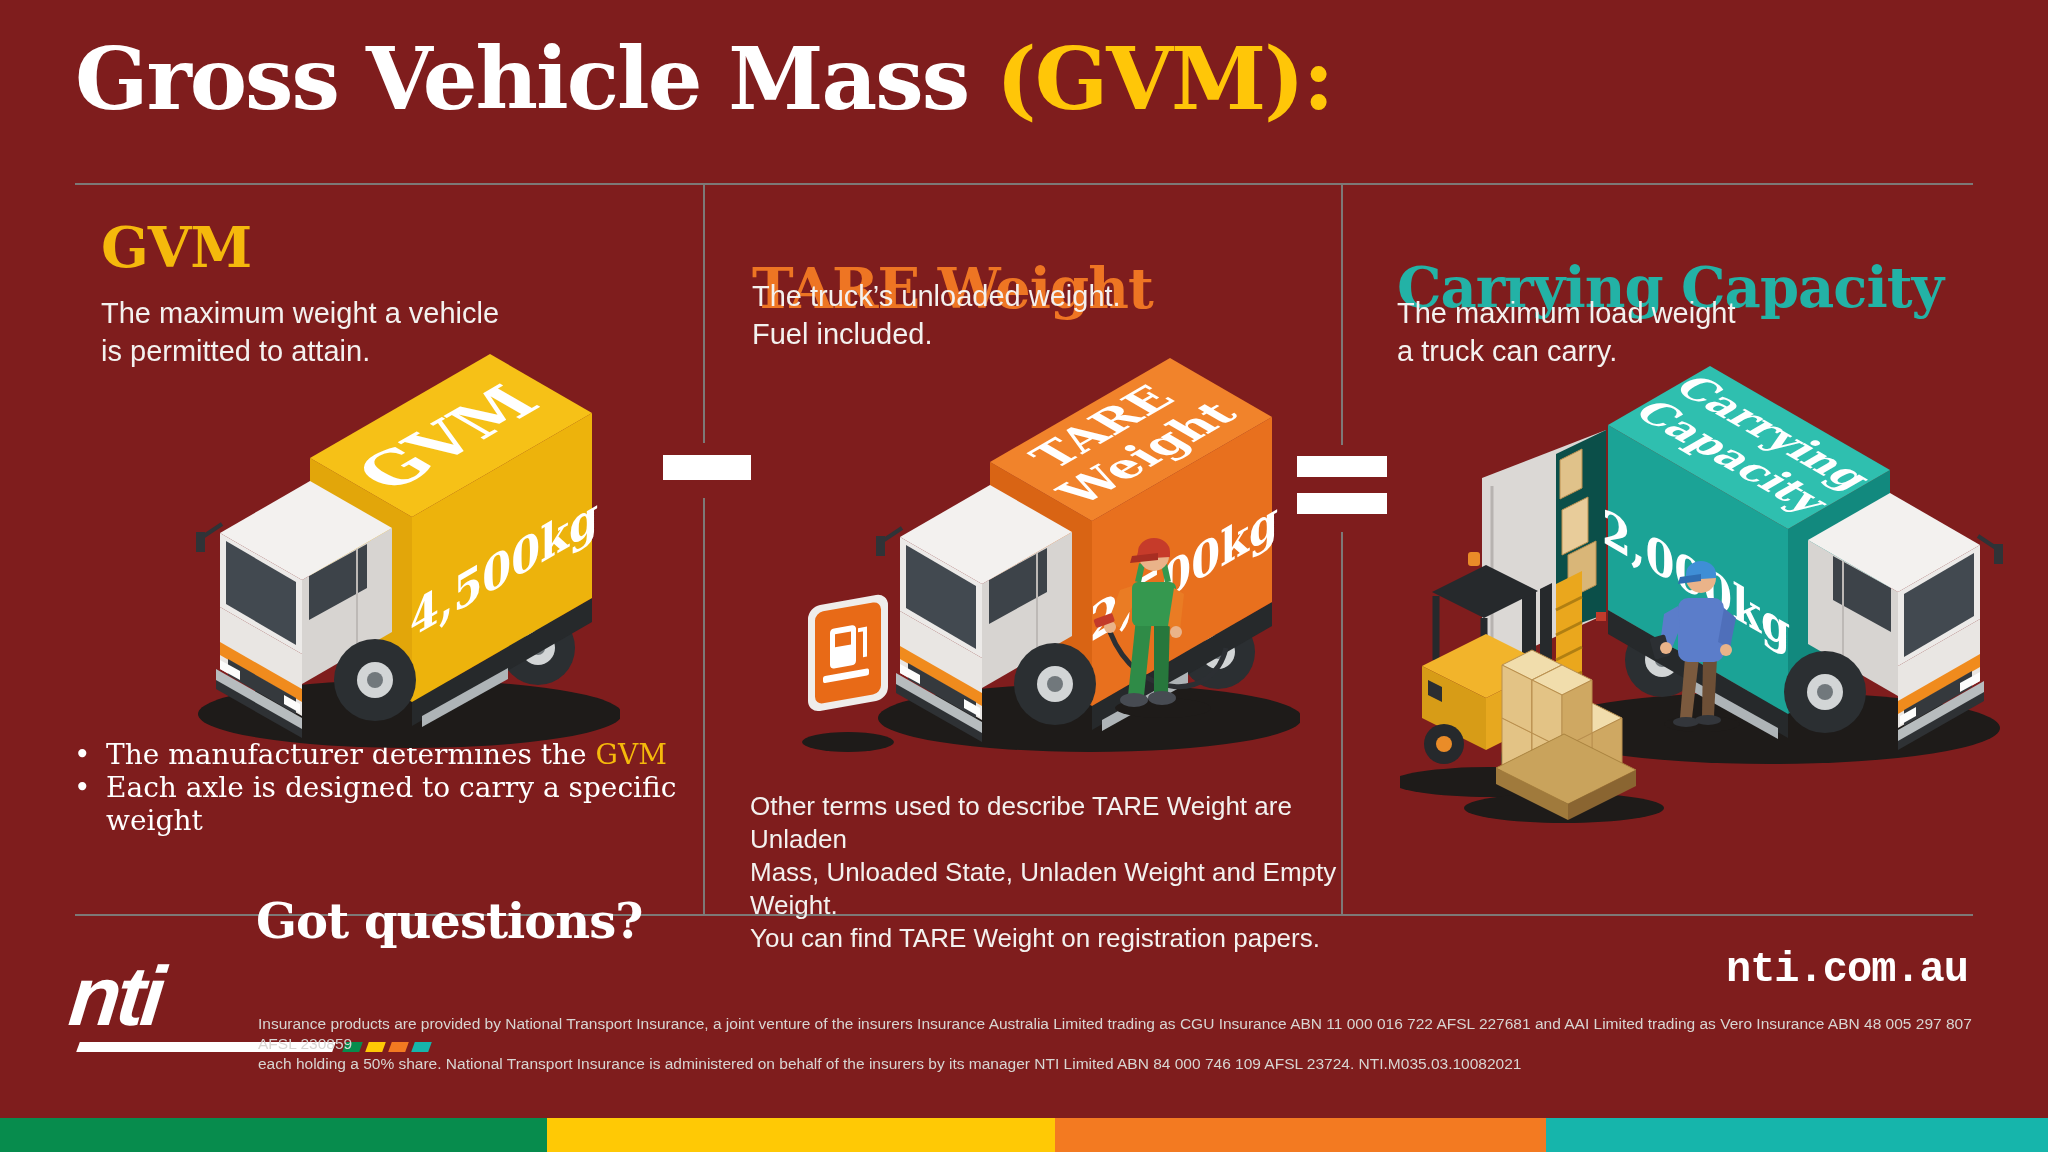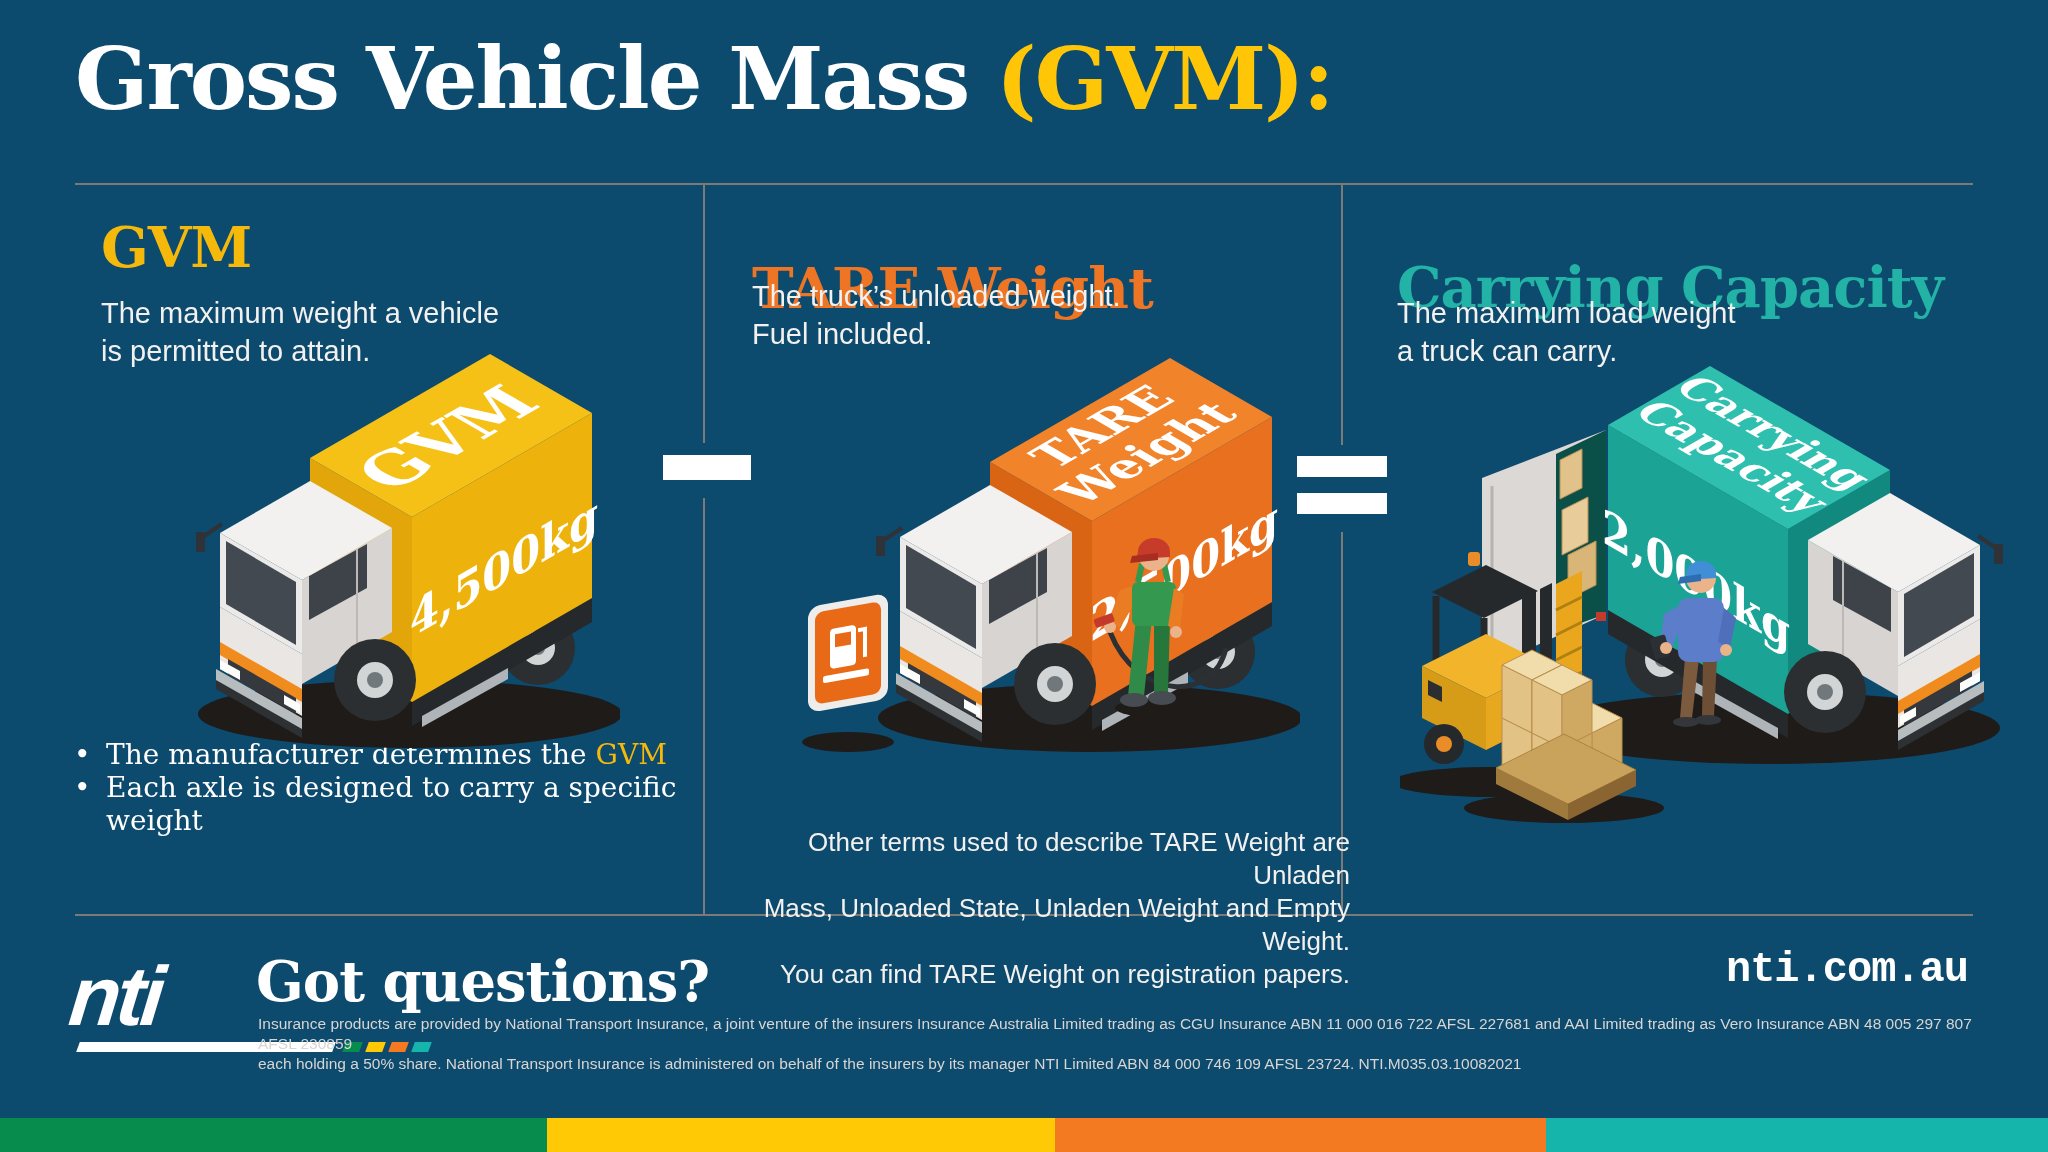--- a/index.html
+++ b/index.html
@@ -1,16 +1,16 @@
 <!DOCTYPE html>
 <html><head>
 <meta charset="utf-8">
 <style>
   html,body{margin:0;padding:0;background:#272322;}
-  .stage{position:relative;width:2048px;height:1152px;background:#0c4a6e;overflow:hidden;
+  .stage{position:relative;width:2048px;height:1152px;background:#7f1d1d;overflow:hidden;
          font-family:"Liberation Sans",sans-serif;color:#fff;}
   .slab{font-family:"DejaVu Serif",serif;font-weight:700;}
   
   .title{position:absolute;left:75px;top:28px;font-size:86px;letter-spacing:-2px;white-space:nowrap;}
   .title .yellow{color:#FFC608;}
   
   .rule{position:absolute;left:75px;width:1898px;height:2px;background:#7d7977;}
   .vdiv{position:absolute;width:2px;background:#7d7977;}
   
   .minus{position:absolute;left:663px;top:455px;width:88px;height:25px;background:#fff;}
@@ -18,33 +18,33 @@
   .eq2{position:absolute;left:1297px;top:493px;width:90px;height:21px;background:#fff;}
   
   .col-h{position:absolute;font-family:"DejaVu Serif",serif;font-weight:700;font-size:56px;letter-spacing:-1px;white-space:nowrap;}
   .c1 .col-h{color:#F5B90C;} .c2 .col-h{color:#EE7523;margin-top:41px;} .c3 .col-h{color:#23B2A6;}
   .col-d{position:absolute;font-size:29px;line-height:38px;color:#f3f1ef;white-space:pre-line;}
   .bullets{position:absolute;left:72px;top:738px;width:620px;list-style:none;margin:0;padding:0;}
   .bullets li{position:relative;padding-left:34px;font-family:"DejaVu Serif",serif;font-weight:400;
               font-size:28px;line-height:33px;margin:0;white-space:pre-line;}
   .bullets li::before{content:"\2022";position:absolute;left:2px;top:0;font-size:28px;color:#fff;}
   .bullets .hl{color:#F5B90C;}
-  .note{position:absolute;left:750px;top:826px;width:600px;font-size:26px;line-height:33px;
-        color:#f3f1ef;white-space:pre-line;text-align:right;}
+  .note{position:absolute;left:750px;top:790px;width:600px;font-size:26px;line-height:33px;
+        color:#f3f1ef;white-space:pre-line;}
   
   .tsvg{position:absolute;}
   .truck-text{font-family:"DejaVu Serif",serif;font-weight:700;fill:#ffffff;}
   
   .nti{position:absolute;left:70px;top:948px;font-style:italic;font-weight:700;font-size:84px;
        letter-spacing:-4px;transform:skewX(-6deg);}
   .nti-bar{position:absolute;left:78px;top:1042px;width:256px;height:10px;background:#fff;transform:skewX(-20deg);}
   .nti-dashes{position:absolute;left:344px;top:1042px;display:flex;gap:6px;}
   .nti-dashes div{width:17px;height:10px;transform:skewX(-20deg);}
-  .gotq{position:absolute;left:256px;top:948px;font-family:"DejaVu Serif",serif;font-weight:700;
-        font-size:56px;letter-spacing:-1px;}
+  .gotq{position:absolute;left:256px;top:893px;font-family:"DejaVu Serif",serif;font-weight:700;
+        font-size:48px;letter-spacing:-1px;}
   .legal{position:absolute;left:258px;top:1014px;width:1720px;font-size:15.5px;line-height:20px;color:#d8d5d2;}
   .site{position:absolute;right:80px;top:946px;font-weight:700;font-size:42px;letter-spacing:-1px;font-family:Liberation Mono, monospace;}
   
   .bbar{position:absolute;left:0;bottom:0;width:100%;height:34px;display:flex;}
 </style>
 </head>
 <body>
 
 <div class="stage">
 

